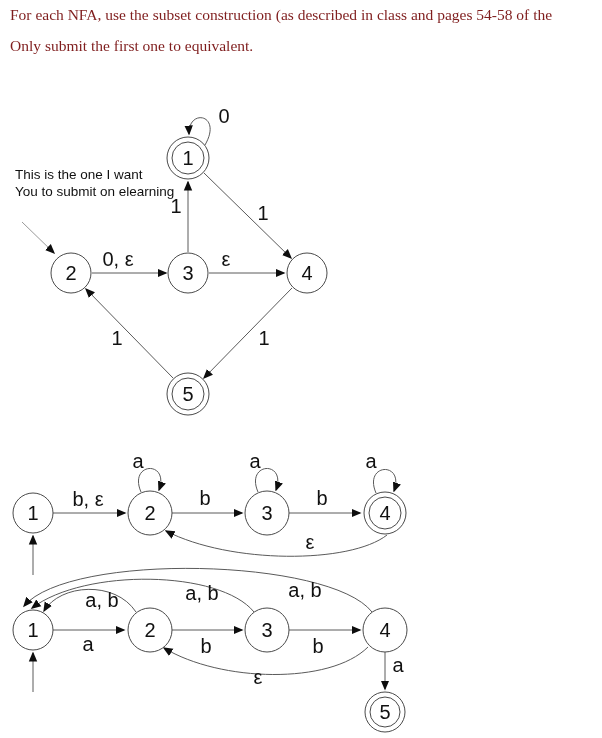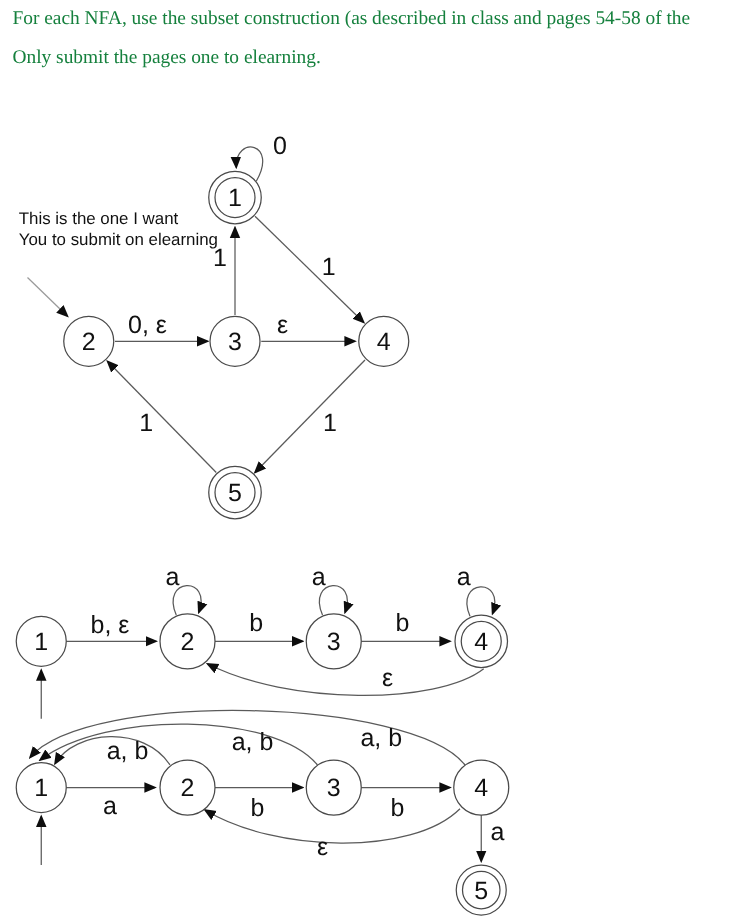--- a/index.html
+++ b/index.html
@@ -5,21 +5,21 @@
   html, body { margin: 0; padding: 0; }
   body {
     width: 602px; height: 738px;
     background: #ffffff;
     position: relative;
     font-family: "Liberation Serif", serif;
     color: #1a1a1a;
   }
   .doc-text {
     position: absolute; left: 10px; top: 4px; width: 588px;
-    font-size: 15.5px; line-height: 21px; color: #15803d;
+    font-size: 15.5px; line-height: 21px; color: #7f1d1d;
   }
   .doc-text .line { white-space: nowrap; }
   .para2 { margin-top: 10px; }
   svg.diagrams { position: absolute; left: 0; top: 100px; }
   svg text {
     font-family: "Liberation Sans", sans-serif;
     fill: #111111;
   }
   .state-num { font-size: 20px; text-anchor: middle; }
   .edge-label { font-size: 20px; text-anchor: middle; }
@@ -28,21 +28,21 @@
   .edge-light { stroke: #9a9a9a; stroke-width: 1; fill: none; }
   .state-ring { stroke: #4a4a4a; stroke-width: 1; fill: none; }
 </style>
 </head>
 <body>
 
 <div class="doc-text">
   <div>
     <div class="line">For each NFA, use the subset construction (as described in class and pages 54-58 of the</div>
   </div>
-  <div class="para2">Only submit the pages one to elearning.</div>
+  <div class="para2">Only submit the first one to equivalent.</div>
 </div>
 
 <svg class="diagrams" width="602" height="638" viewBox="0 0 602 638">
   <defs>
     <marker id="arr" viewBox="0 0 10 10" refX="8.5" refY="5" markerWidth="10" markerHeight="10" orient="auto">
       <path d="M 0 0.8 L 10 5 L 0 9.2 z" fill="#0d0d0d"></path>
     </marker>
   </defs>
 
   <g>

